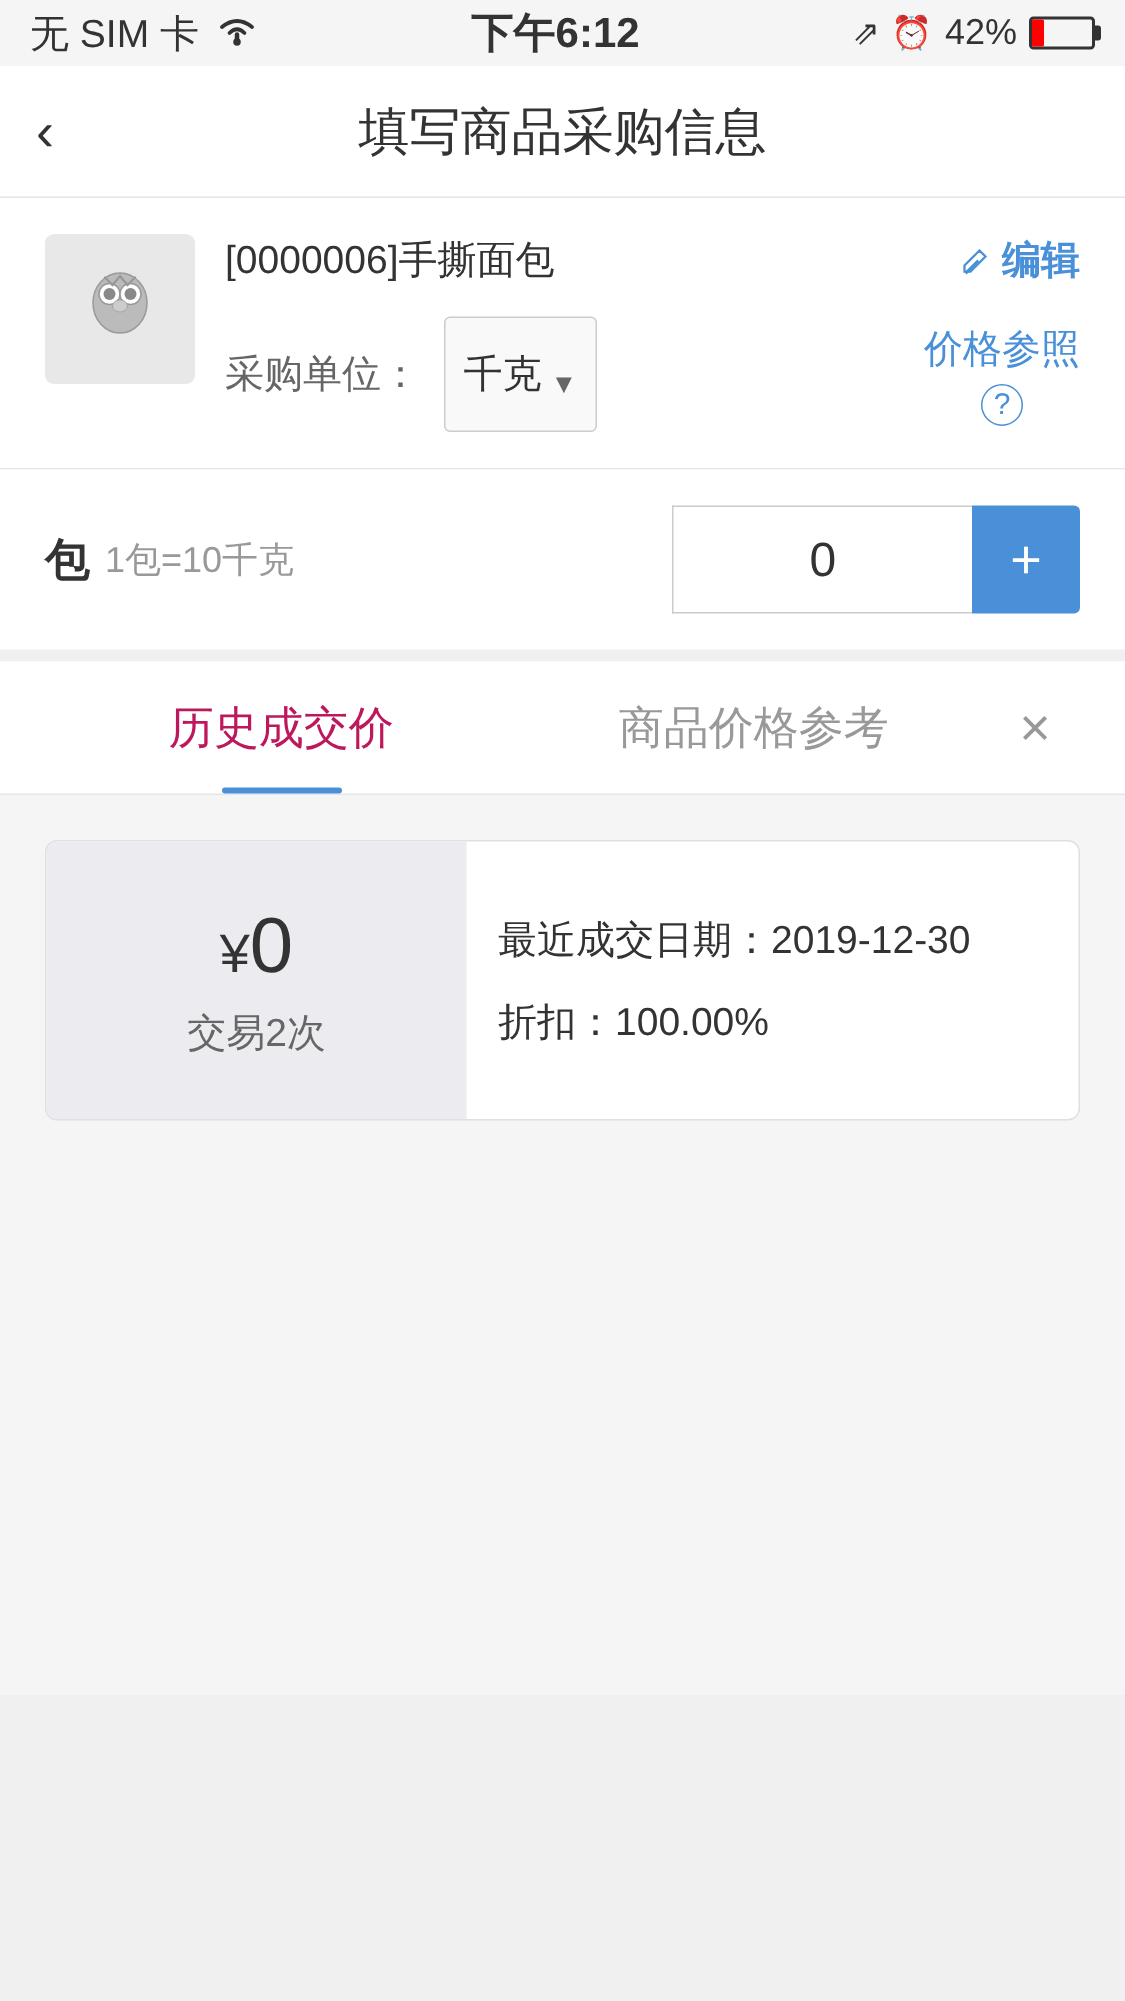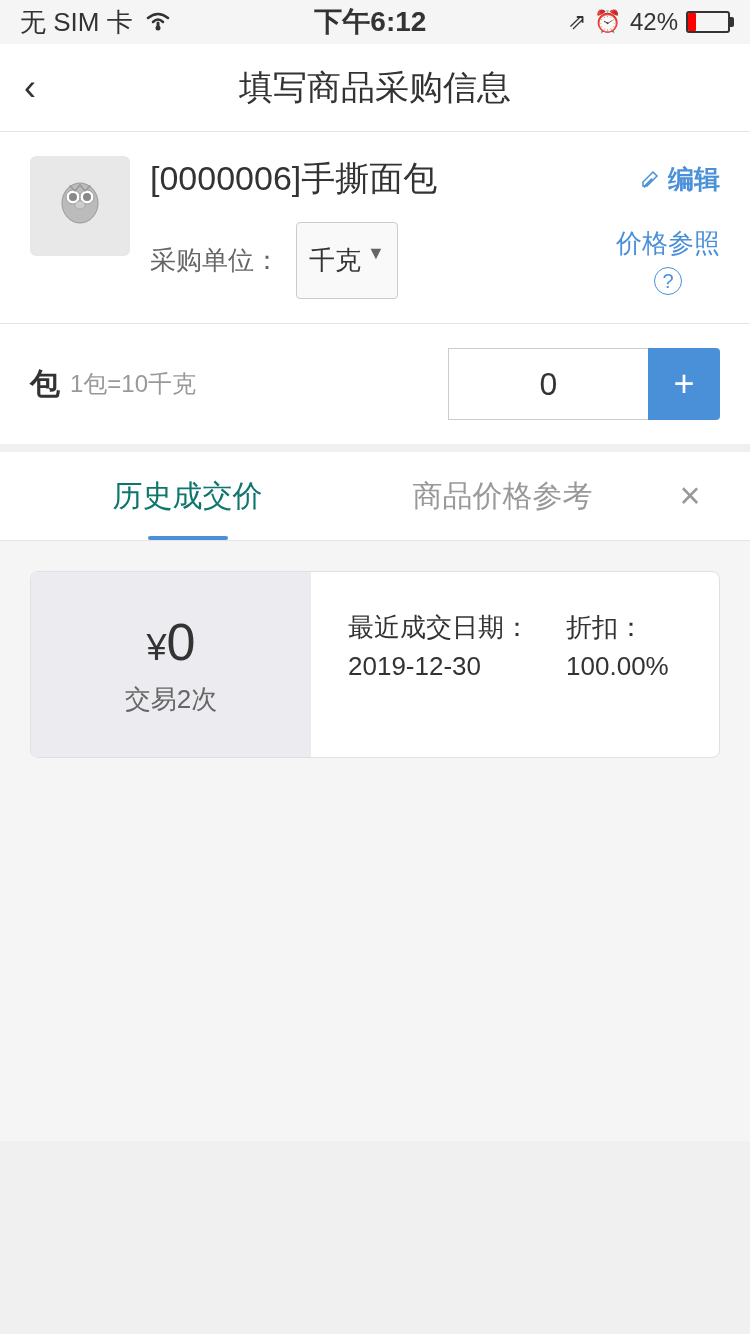--- a/index.html
+++ b/index.html
@@ -123,21 +123,21 @@
     .product-info {
       flex: 1;
     }
     .product-title-row {
       display: flex;
       align-items: center;
       justify-content: space-between;
       margin-bottom: 20px;
     }
     .product-name {
-      font-size: 34px;
+      font-size: 26px;
       color: #333;
       font-weight: 500;
     }
     .edit-btn {
       font-size: 26px;
       color: #4a90d9;
       display: flex;
       align-items: center;
       gap: 4px;
       cursor: pointer;
@@ -147,21 +147,21 @@
       display: flex;
       align-items: center;
       justify-content: space-between;
     }
     .unit-label {
       font-size: 26px;
       color: #666;
     }
     .unit-select {
       display: inline-flex;
-      align-items: flex-start;
+      align-items: flex-end;
       border: 1px solid #ccc;
       border-radius: 4px;
       padding: 20px 12px;
       font-size: 26px;
       color: #333;
       background: #f9f9f9;
       gap: 6px;
       cursor: pointer;
     }
     .price-ref {
@@ -247,21 +247,21 @@
       display: flex;
       flex-direction: column;
       align-items: center;
       justify-content: center;
       font-size: 30px;
       color: #999;
       cursor: pointer;
       position: relative;
     }
     .tab-item.active {
-      color: #0f766e;
+      color: #be185d;
     }
     .tab-underline {
       position: absolute;
       bottom: 0;
       left: 50%;
       transform: translateX(-50%);
       width: 80px;
       height: 4px;
       background: #4a90d9;
       border-radius: 2px;
@@ -308,23 +308,23 @@
       font-size: 36px;
     }
     .price-tx-count {
       font-size: 26px;
       color: #666;
       margin-top: 10px;
       text-align: right;
     }
     .price-right {
       flex: 1;
-      padding: 36px 37px;
-      display: flex;
-      flex-direction: row;
+      padding: 36px 21px;
+      display: flex;
+      flex-direction: column;
       justify-content: center;
       gap: 16px;
     }
     .price-detail-row {
       font-size: 26px;
       color: #333;
       line-height: 1.5;
     }
     .price-detail-row span.label {
       color: #333;

